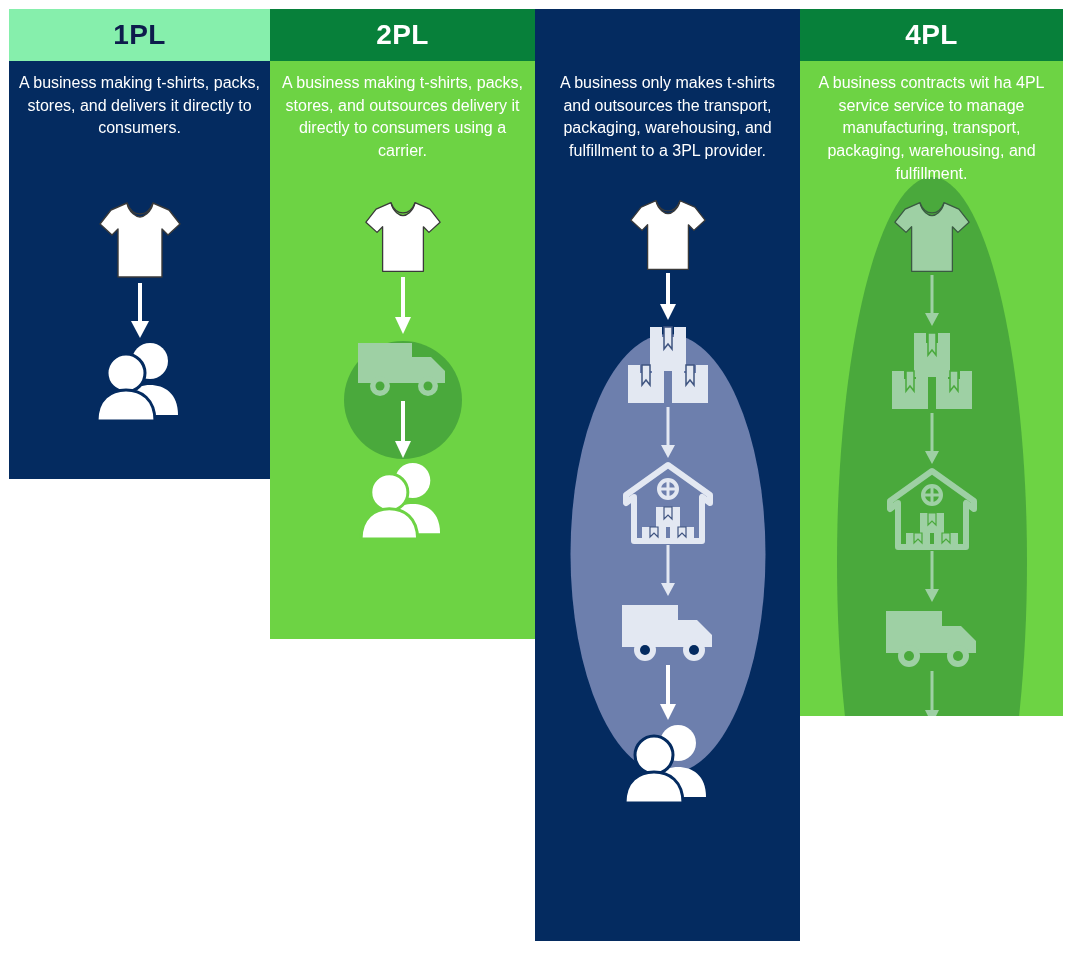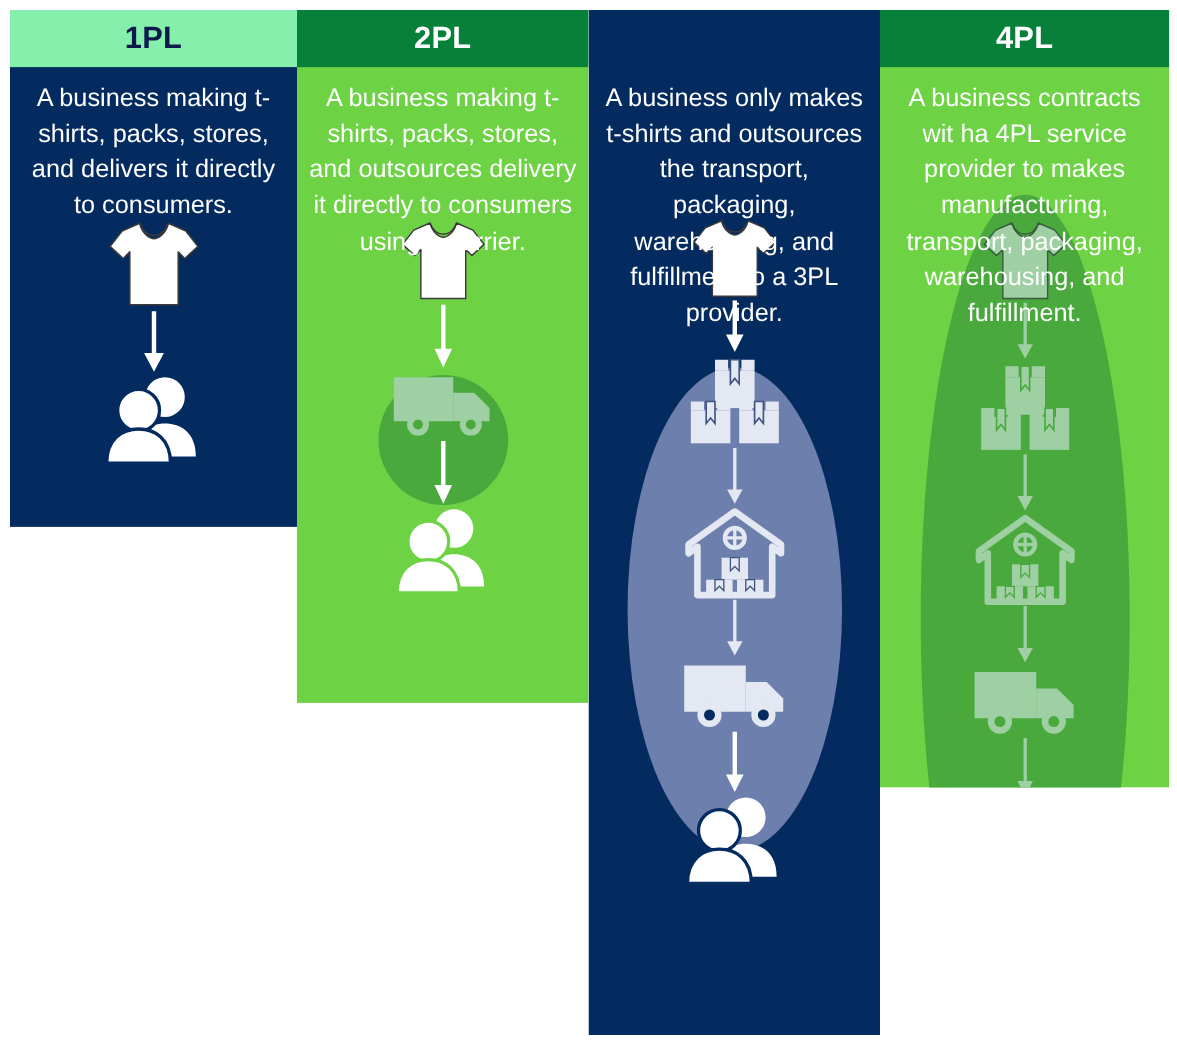--- a/index.html
+++ b/index.html
@@ -67,21 +67,21 @@
   }
 
   .col-desc {
     position: absolute;
     left: 0;
     top: 55px;
     width: 100%;
     box-sizing: border-box;
     padding: 8px 10px 0 10px;
     text-align: center;
-    font-size: 23px;
+    font-size: 16px;
     line-height: 1.42;
     color: #ffffff;
     z-index: 5;
   }
 
   
   .flow {
     position: absolute;
     left: 0;
     width: 100%;
@@ -299,21 +299,21 @@
       </div>
     </div>
   </div>
 
   <div class="column col-4 theme-green">
     <div class="col-body"></div>
 
     <div class="halo halo-ellipse-4" style="top:168px;"></div>
 
     <div class="col-header">4PL</div>
-    <div class="col-desc">A business contracts wit ha 4PL service provider to makes manufacturing, transport, packaging, warehousing, and fulfillment.</div>
+    <div class="col-desc">A business contracts wit ha 4PL service service to manage manufacturing, transport, packaging, warehousing, and fulfillment.</div>
 
     <div class="flow" style="top:190px;">
       <div class="flow-node">
         <svg class="icon-svg" width="80" height="76" viewBox="0 0 86 82">
           <path d="M30 4 L14 11 L3 25 L15 36 L21 30 L21 78 L65 78 L65 30 L71 36 L83 25 L72 11 L56 4 C54 14 46 18 43 18 C40 18 32 14 30 4 Z" fill="#9ed0a4" stroke="#3a5a42" stroke-width="1.4" stroke-linejoin="round"></path>
           <path d="M30 4 C33 12 38 15 43 15 C48 15 53 12 56 4" fill="none" stroke="#3a5a42" stroke-width="1.4"></path>
         </svg>
       </div>
       <div class="flow-node">
         <svg class="arrow" width="22" height="54" viewBox="0 0 22 54">

